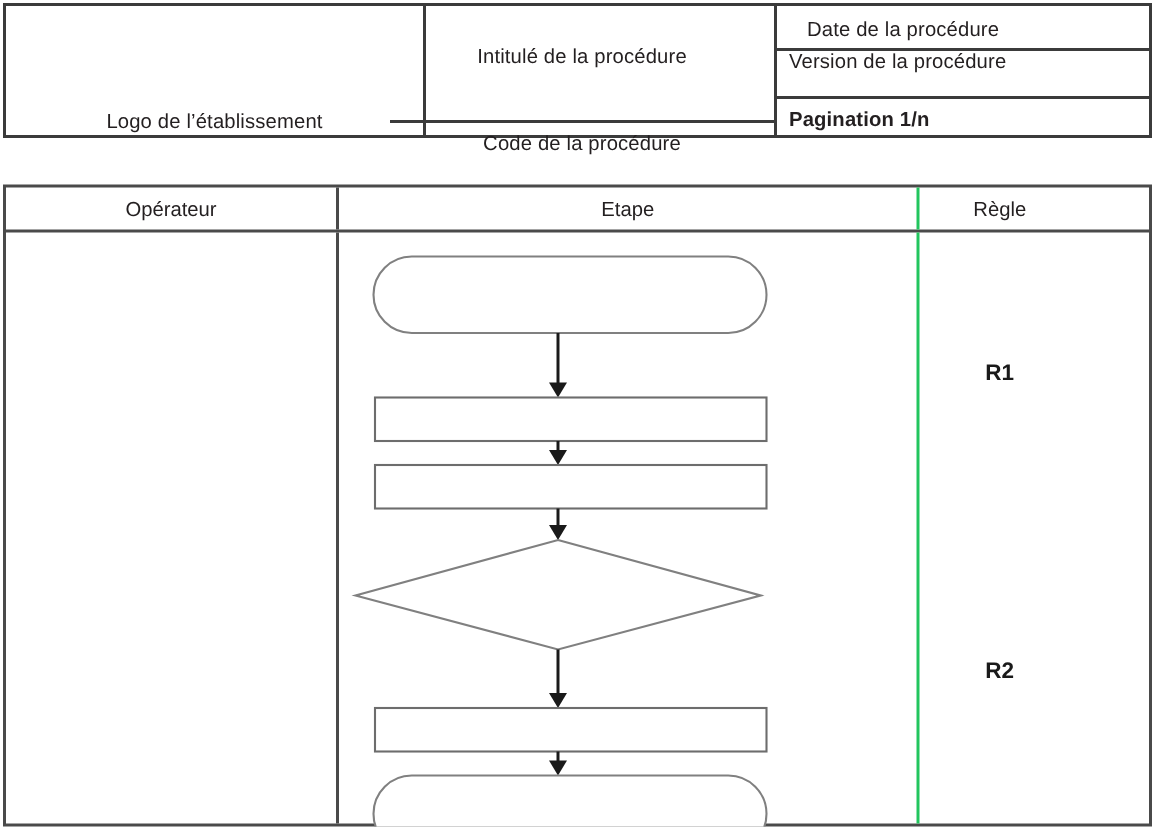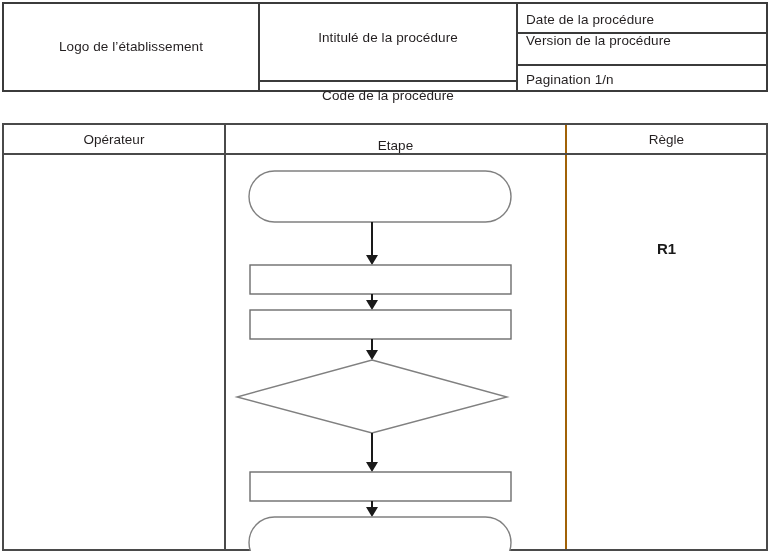--- a/index.html
+++ b/index.html
@@ -25,42 +25,42 @@
     left: 2px; top: 2px;
     width: 766px; height: 90px;
     border: 2px solid #3b3b3b;
     background: #fff;
   }
   .hdr-col {
     position: absolute;
     top: 0; bottom: 0;
   }
   #hdr-logo-cell {
-    left: 0; width: 256px;
+    left: 0; width: 280px;
     border-right: 2px solid #3b3b3b;
-    display: flex; align-items: center; justify-content: center;
+    display: flex; align-items: flex-end; justify-content: center;
     text-align: center;
     padding: 0 6px;
   }
   #hdr-mid-col { left: 256px; width: 258px; border-right: 2px solid #3b3b3b; }
   #hdr-right-col { left: 514px; right: 0; }
 
   .hcell {
     position: absolute; left: 0; right: 0;
     display: flex; align-items: center;
     padding: 0 8px;
   }
   .hcell.center { justify-content: center; text-align: center; }
   .hcell.left { justify-content: flex-start; text-align: left; }
 
   #hdr-title-cell   { top: 0px;  height: 68px; }
   #hdr-code-cell    { top: 76px; height: 30px; border-top: 2px solid #3b3b3b; }
-  #hdr-date-cell    { top: 0px;  height: 33px; }
+  #hdr-date-cell    { top: 0px;  height: 33px; margin-left: 12px; }
   #hdr-version-cell { top: 28px; height: 16px; border-top: 2px solid #3b3b3b; }
-  #hdr-pagination-cell { top: 60px; height: 30px; border-top: 2px solid #3b3b3b; }
+  #hdr-pagination-cell { top: 60px; height: 30px; border-top: 2px solid #3b3b3b; font-weight: bold; }
 
   .hdr-text { font-size: 13.5px; line-height: 1.25; letter-spacing: 0.1px; }
 
   
   #main-table {
     position: absolute;
     left: 2px; top: 123px;
     width: 766px; height: 428px;
     border: 2px solid #4a4a4a;
     background: #fff;
@@ -72,21 +72,21 @@
     border-bottom: 2px solid #4a4a4a;
   }
   #main-body-row {
     position: absolute; left: 0; right: 0; top: 30px; bottom: 0;
   }
   .mcol {
     position: absolute; top: 0; bottom: 0;
     display: flex; align-items: center; justify-content: center;
   }
   .col-operateur { left: 0;     width: 222px; border-right: 2px solid #4a4a4a; }
-  .col-etape     { left: 222px; width: 341px; border-right: 2px solid #a16207; align-items: flex-end; }
+  .col-etape     { left: 222px; width: 387px; border-right: 2px solid #22c55e; }
   .col-regle     { left: 563px; right: 0; }
 
   .col-head-text { font-size: 13.5px; color: #231f20; }
 
   
   .body-col { display: block; }
   #body-operateur-content, #body-regle-content, #body-etape-content {
     position: relative; width: 100%; height: 100%;
   }
 
@@ -214,19 +214,20 @@
             <rect class="fc-shape" x="23" y="362" width="262" height="51" rx="25.5" ry="25.5"></rect>
 
           </svg>
 
         </div>
       </div>
 
       <div class="mcol col-regle body-col">
         <div id="body-regle-content">
           <div class="regle-label" id="regle-r1">R1</div>
+          <div class="regle-label" id="regle-r2">R2</div>
         </div>
       </div>
 
     </div>
   </div>
 
 </div>
 
 </body></html>

